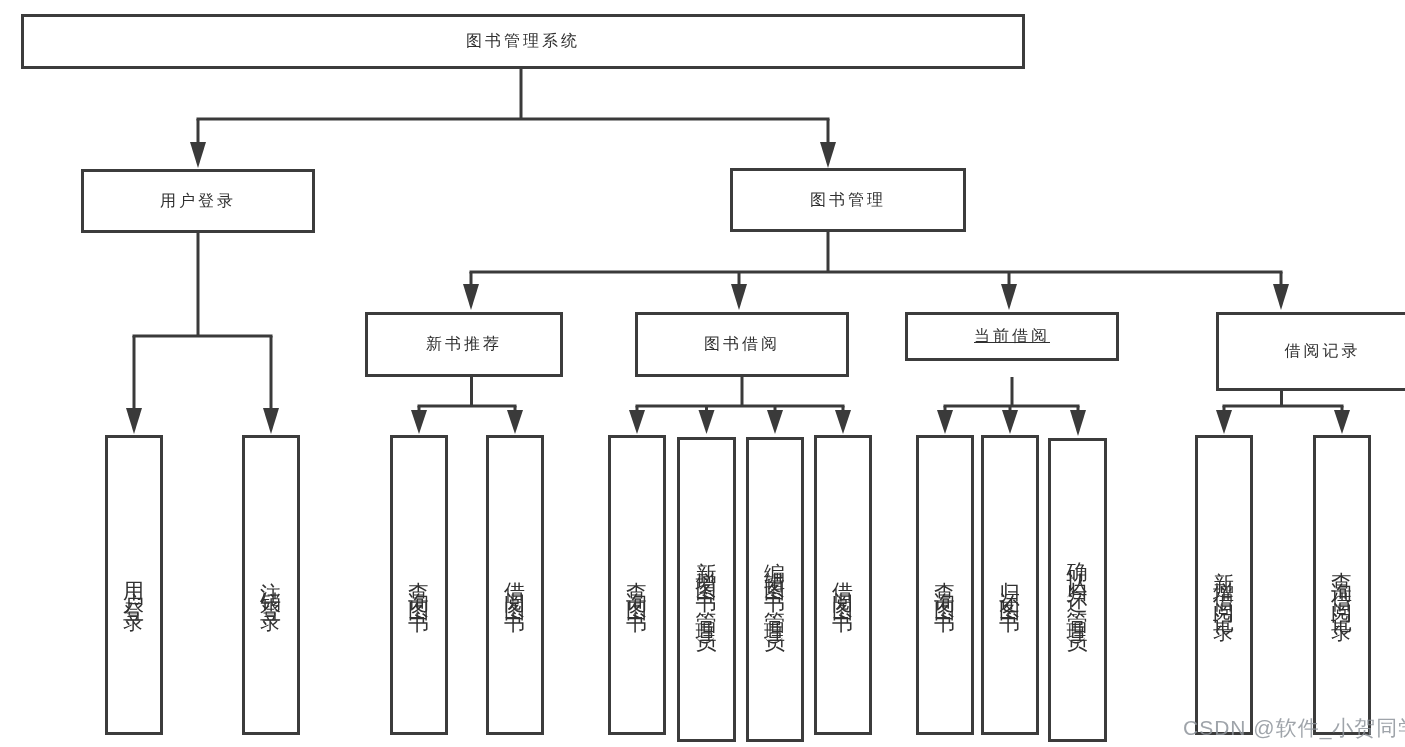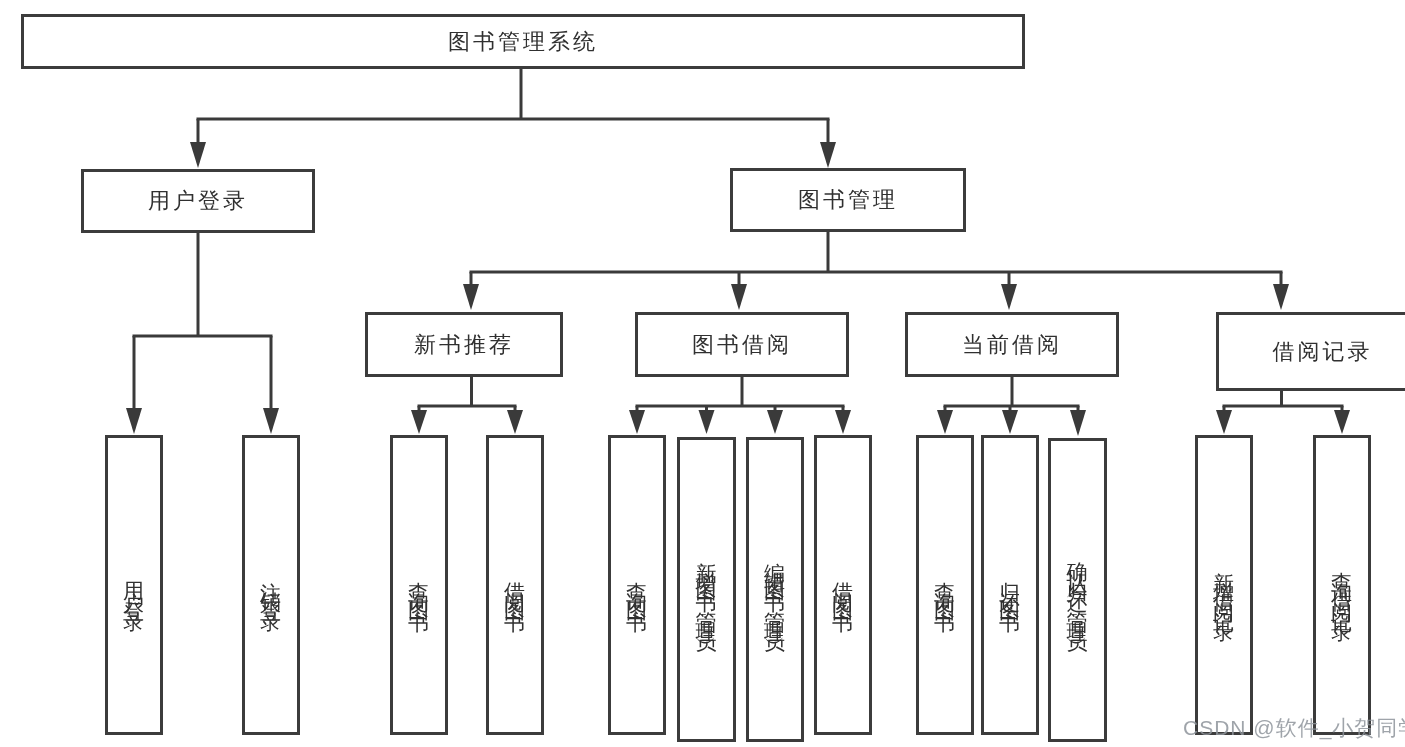--- a/index.html
+++ b/index.html
@@ -25,21 +25,21 @@
     box-sizing: border-box;
     background: #ffffff;
     border: 3px solid #3c3c3c;
     color: #303030;
     display: flex;
     align-items: center;
     justify-content: center;
     text-align: center;
   }
   .hbox {
-    font-size: 22px;
+    font-size: 16px;
     letter-spacing: 3px;
   }
   .vbox {
     writing-mode: vertical-rl;
     text-orientation: mixed;
     font-size: 21px;
     letter-spacing: 10px;
     line-height: 1;
   }
   .watermark {
@@ -131,21 +131,21 @@
     </g>
   </svg>
 
   <div class="box hbox" style="left:21px; top:14px; width:1004px; height:55px;">图书管理系统</div>
 
   <div class="box hbox" style="left:81px; top:169px; width:234px; height:64px;">用户登录</div>
   <div class="box hbox" style="left:730px; top:168px; width:236px; height:64px;">图书管理</div>
 
   <div class="box hbox" style="left:365px; top:312px; width:198px; height:65px;">新书推荐</div>
   <div class="box hbox" style="left:635px; top:312px; width:214px; height:65px;">图书借阅</div>
-  <div class="box hbox" style="left:905px; top:312px; width:214px; height:65px;">当前借阅</div>
+  <div class="box hbox" style="left:905px; top:312px; width:214px; height:49px;text-decoration:underline;">当前借阅</div>
   <div class="box hbox" style="left:1175px; top:312px; width:213px; height:79px;margin-left:41px;">借阅记录</div>
 
   <div class="box vbox" style="left:105px; top:435px; width:58px; height:300px;">用户登录</div>
   <div class="box vbox" style="left:242px; top:435px; width:58px; height:300px;">注销登录</div>
 
   <div class="box vbox" style="left:390px; top:435px; width:58px; height:300px;">查询图书</div>
   <div class="box vbox" style="left:486px; top:435px; width:58px; height:300px;">借阅图书</div>
 
   <div class="box vbox" style="left:608px; top:435px; width:58px; height:300px;">查询图书</div>
   <div class="box vbox" style="left:677px; top:437px; width:59px; height:305px;">新增图书（管理员）</div>

